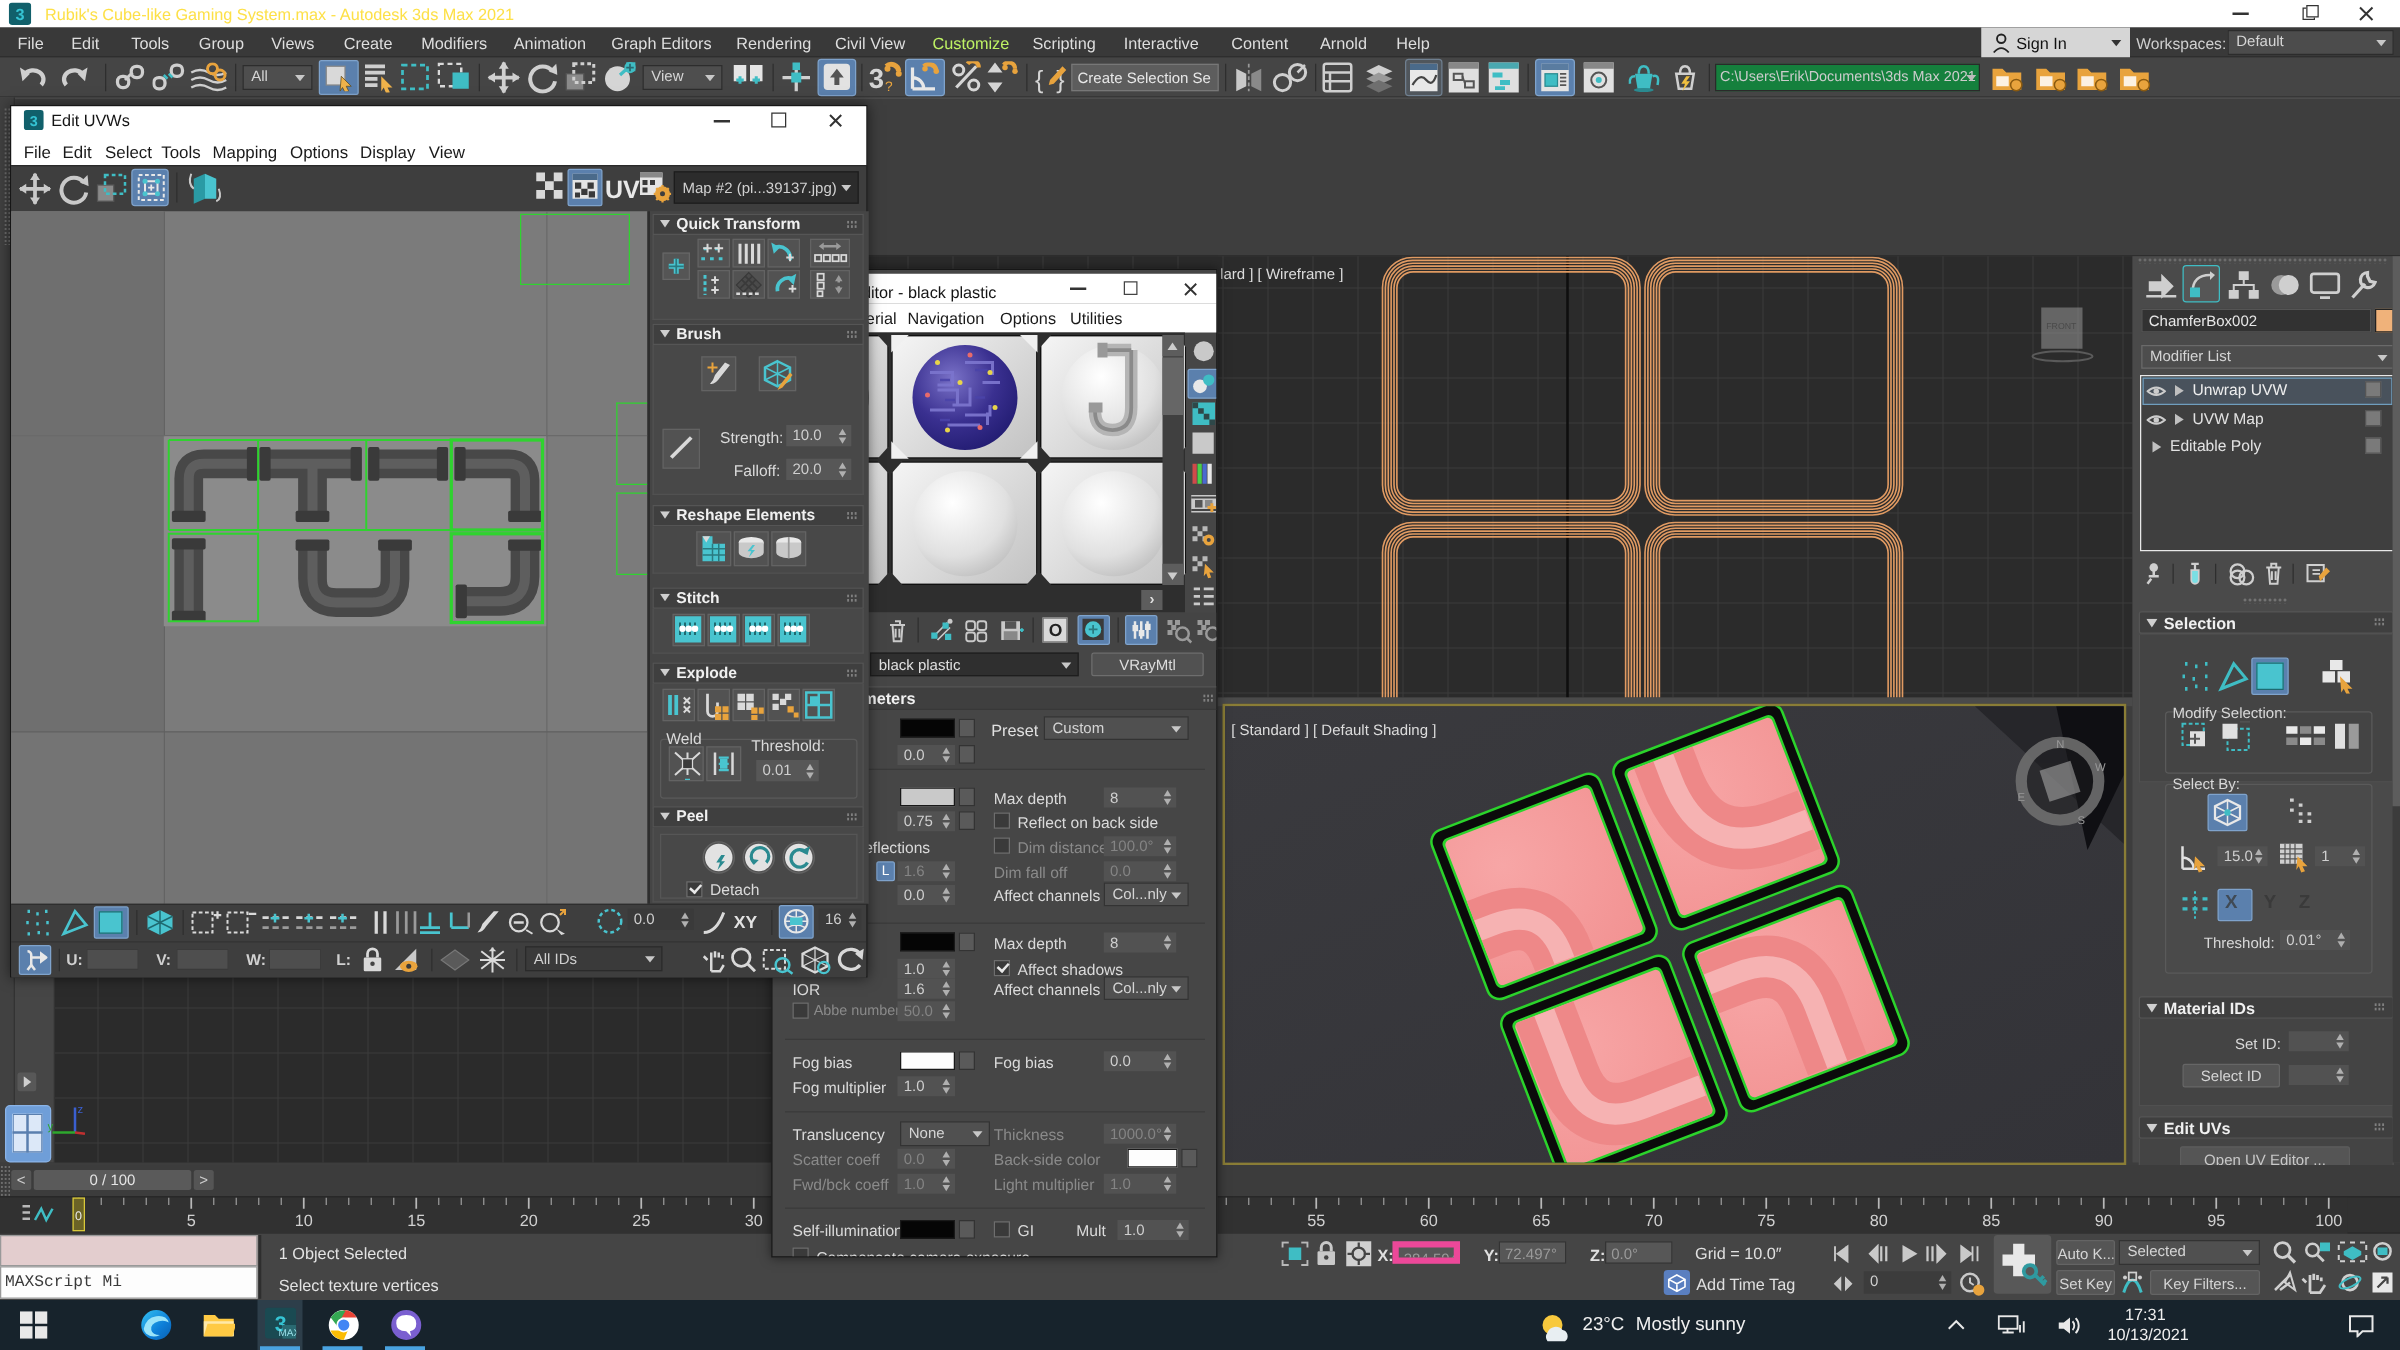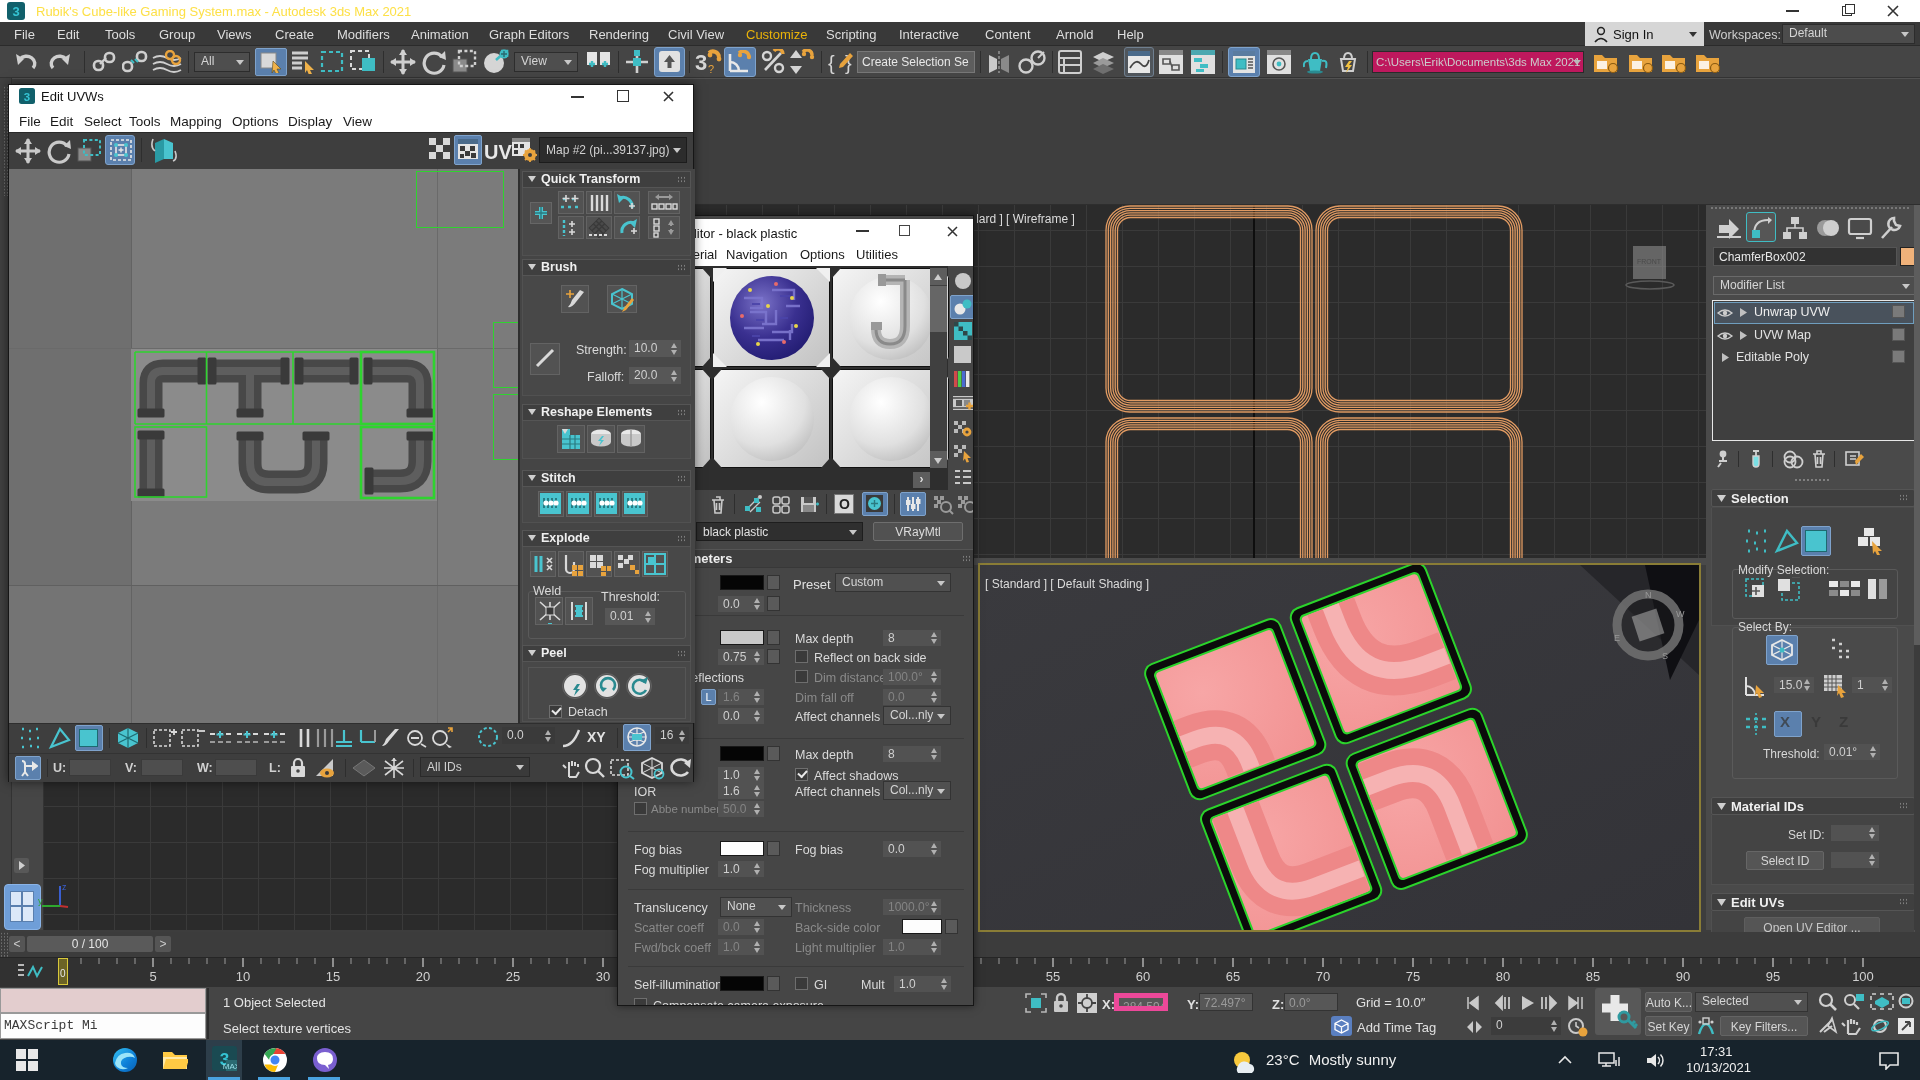--- a/index.html
+++ b/index.html
@@ -41,21 +41,21 @@
 <div class="tx" style="left:57px;top:27px;font-size:13px;color:#dedede;">Edit</div>
 <div class="tx" style="left:105px;top:27px;font-size:13px;color:#dedede;">Tools</div>
 <div class="tx" style="left:159px;top:27px;font-size:13px;color:#dedede;">Group</div>
 <div class="tx" style="left:217px;top:27px;font-size:13px;color:#dedede;">Views</div>
 <div class="tx" style="left:275px;top:27px;font-size:13px;color:#dedede;">Create</div>
 <div class="tx" style="left:337px;top:27px;font-size:13px;color:#dedede;">Modifiers</div>
 <div class="tx" style="left:411px;top:27px;font-size:13px;color:#dedede;">Animation</div>
 <div class="tx" style="left:489px;top:27px;font-size:13px;color:#dedede;">Graph Editors</div>
 <div class="tx" style="left:589px;top:27px;font-size:13px;color:#dedede;">Rendering</div>
 <div class="tx" style="left:668px;top:27px;font-size:13px;color:#dedede;">Civil View</div>
-<div class="tx" style="left:746px;top:27px;font-size:13px;color:#eab308;">Customize</div>
+<div class="tx" style="left:746px;top:27px;font-size:13px;color:#bef264;">Customize</div>
 <div class="tx" style="left:826px;top:27px;font-size:13px;color:#dedede;">Scripting</div>
 <div class="tx" style="left:899px;top:27px;font-size:13px;color:#dedede;">Interactive</div>
 <div class="tx" style="left:985px;top:27px;font-size:13px;color:#dedede;">Content</div>
 <div class="tx" style="left:1056px;top:27px;font-size:13px;color:#dedede;">Arnold</div>
 <div class="tx" style="left:1117px;top:27px;font-size:13px;color:#dedede;">Help</div>
 <div class="ab" style="left:1585px;top:22px;width:119px;height:24px;background:#d6d6d6"></div>
 <svg class="ab" style="left:1593px;top:25px" width="16" height="18">
       <circle cx="8" cy="6" r="3.4" fill="none" stroke="#222" stroke-width="1.5"></circle>
       <path d="M2,17 Q8,10 14,17" fill="none" stroke="#222" stroke-width="1.5"></path>
     </svg>
@@ -233,21 +233,21 @@
 <svg class="ab" style="left:1302px;top:49px" width="28" height="26">
       <path d="M6,10 h14 l-2,12 h-10 Z" fill="#3fbdc4"></path>
       <path d="M6,12 q-5,0 -4,6 M20,12 q6,-2 4,7 M9,10 q0,-6 4,-6 q4,0 4,6" fill="none" stroke="#3fbdc4" stroke-width="2"></path>
       <ellipse cx="13" cy="23" rx="8" ry="1.6" fill="#2a8a90"></ellipse>
     </svg>
 <svg class="ab" style="left:1335px;top:49px" width="28" height="26">
       <path d="M6,10 h14 l-2,12 h-10 Z M9,10 q0,-6 4,-6 q4,0 4,6" fill="none" stroke="#cfcfcf" stroke-width="2"></path>
       <path d="M14,12 l-4,6 h3 l-2,6 l6,-8 h-3 l3,-4 Z" fill="#f0c040"></path>
     </svg>
 <div class="ab" style="left:1367px;top:51px;width:1px;height:22px;background:#2e2e2e"></div>
-<div class="ab" style="left:1372px;top:51px;width:212px;height:22px;background:#be185d;border:1px solid #2a2a2a;color:#cccccc;padding:4px 3px;font-size:11.5px;white-space:nowrap">C:\Users\Erik\Documents\3ds Max 2021</div>
+<div class="ab" style="left:1372px;top:51px;width:212px;height:22px;background:#15803d;border:1px solid #2a2a2a;color:#cccccc;padding:4px 3px;font-size:11.5px;white-space:nowrap">C:\Users\Erik\Documents\3ds Max 2021</div>
 <div class="ab" style="left:1573px;top:60px;width:0;height:0;border-top:5px solid #bbb;border-left:4px solid transparent;border-right:4px solid transparent"></div>
 <svg class="ab" style="left:1592px;top:49px" width="30" height="26">
       <path d="M2,6 h8 l3,3 h12 v14 h-23 Z" fill="#e8a33d"></path>
       <rect x="5" y="12" width="10" height="8" fill="#fff" opacity="0.85"></rect>
       <circle cx="21" cy="19" r="4.5" fill="#e8a33d" stroke="#8a5a10" stroke-width="1.2"></circle>
     </svg>
 <svg class="ab" style="left:1627px;top:49px" width="30" height="26">
       <path d="M2,6 h8 l3,3 h12 v14 h-23 Z" fill="#e8a33d"></path>
       <rect x="5" y="12" width="10" height="8" fill="#fff" opacity="0.85"></rect>
       <circle cx="21" cy="19" r="4.5" fill="#e8a33d" stroke="#8a5a10" stroke-width="1.2"></circle>

